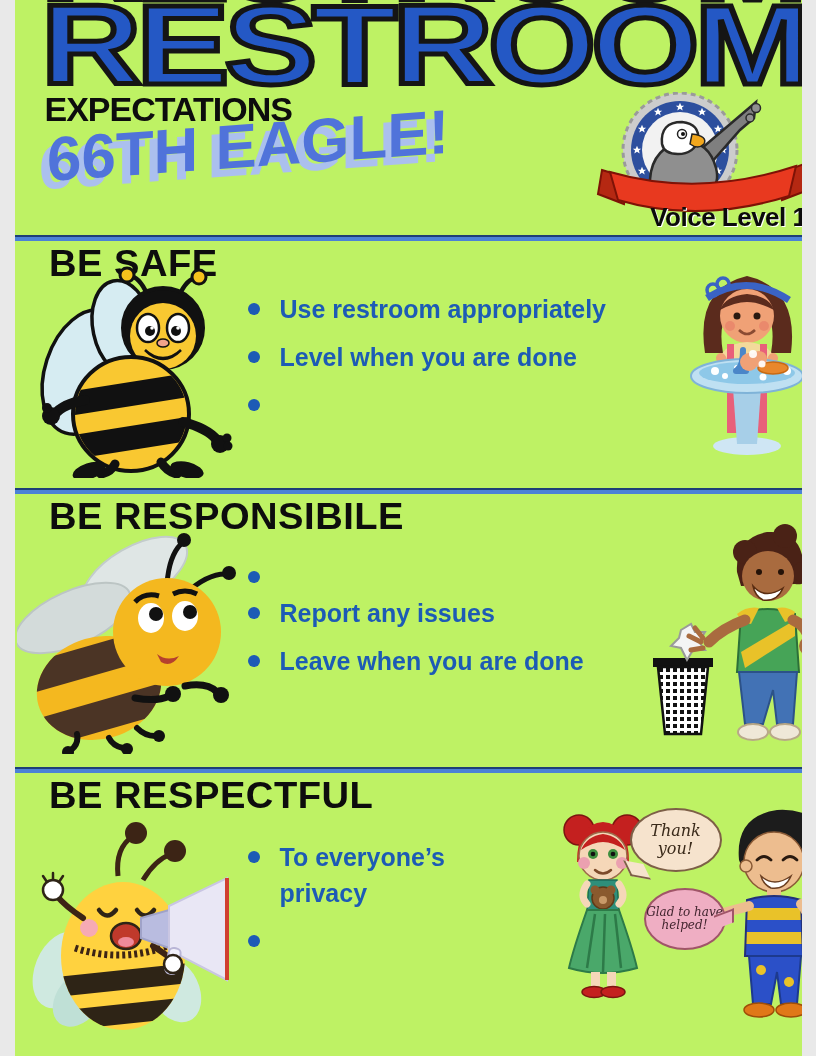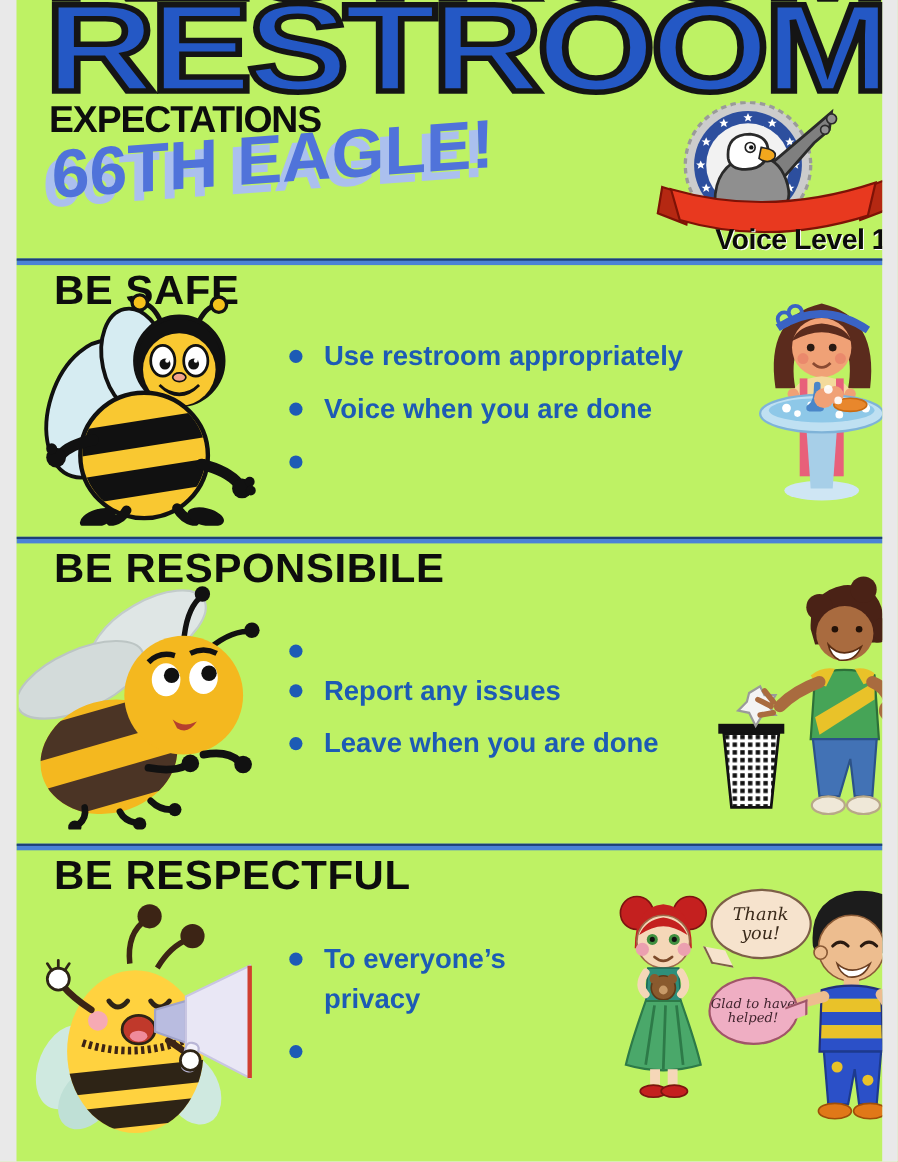--- a/index.html
+++ b/index.html
@@ -48,42 +48,42 @@
   }
   .d1{top:235px}.d2{top:488px}.d3{top:767px}
   
   .section-heading{
     position:absolute;left:34px;
     font-size:37px;font-weight:bold;color:#0d0d0d;letter-spacing:0.5px;white-space:nowrap;
     transform:scaleX(1.03);transform-origin:left top;
   }
   .h1{top:243px}.h2{top:496px}.h3{top:775px}
   ul.bullets{
-    position:absolute;left:232px;margin:16px;padding:0;list-style:none;
+    position:absolute;left:232px;margin:1px;padding:0;list-style:none;
     color:#1d5bb5;font-size:25px;font-weight:bold;line-height:36px;
   }
   .b1{top:290px}.b2{top:558px}.b3{top:838px;width:250px}
   ul.bullets li{display:flex;align-items:flex-start;margin-bottom:12px;}
   .dot{flex:0 0 12px;width:12px;height:12px;border-radius:50%;background:#1d5bb5;margin:12px 20px 0 0;}
   
   .illus{position:absolute;}
   .bee1{left:12px;top:264px;width:212px;height:214px;}
   .girl-wash{left:652px;top:258px;width:162px;height:200px;}
   .bee2{left:2px;top:516px;width:230px;height:238px;}
   .boy-trash{left:622px;top:520px;width:192px;height:230px;}
   .bee3{left:8px;top:818px;width:215px;height:218px;}
   .kids{left:528px;top:800px;width:288px;height:220px;}
   
   .bubble{
     position:absolute;border-radius:50%;
     display:flex;align-items:center;justify-content:center;text-align:center;
     font-family:"DejaVu Serif",serif;font-style:italic;color:#3a2a1a;
   }
   .bubble-thanks{
-    left:103px;top:8px;width:88px;height:60px;
+    left:87px;top:8px;width:88px;height:60px;
     background:#f6e3cd;border:2px solid #7d5f47;font-size:16px;line-height:18px;
   }
   .bubble-thanks:after{
     content:"";position:absolute;left:-4px;bottom:-8px;width:16px;height:14px;
     background:#f6e3cd;border-left:2px solid #7d5f47;border-bottom:2px solid #7d5f47;
     transform:skewX(35deg) rotate(12deg);
   }
   .bubble-glad{
     left:101px;top:88px;width:78px;height:58px;
     background:#efaec3;border:2px solid #a05568;font-size:12px;line-height:13px;color:#41242e;
@@ -193,21 +193,21 @@
     <ellipse cx="160" cy="206" rx="17" ry="8" fill="#111" transform="rotate(14 160 206)"></ellipse>
   </svg>
 
   <ul class="bullets b1">
     <li>
         <span class="dot"></span>
         <span>Use restroom appropriately</span>
       </li>
     <li>
         <span class="dot"></span>
-        <span>Voice when you are done</span>
+        <span>Level when you are done</span>
       </li>
     <li>
         <span class="dot"></span>
       </li>
   </ul>
 
   <svg class="illus girl-wash" viewBox="0 0 162 200" aria-hidden="true">
     <path d="M38,95 Q28,30 80,18 Q132,30 124,95 L104,95 Q112,50 80,44 Q48,50 56,95 Z" fill="#5b2b1d"></path>
     <path d="M40,40 Q80,14 122,42" stroke="#3a63c4" stroke-width="7" fill="none"></path>
     <circle cx="46" cy="32" r="6" fill="none" stroke="#3a63c4" stroke-width="3.5"></circle>

